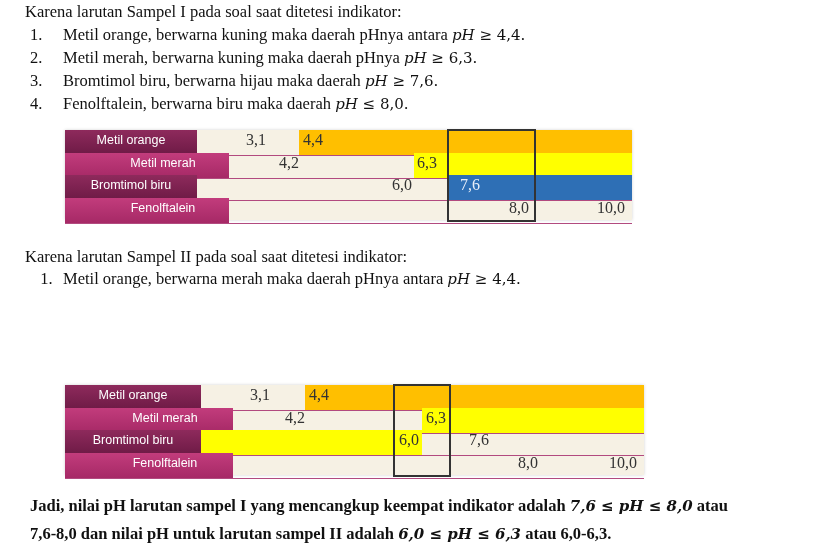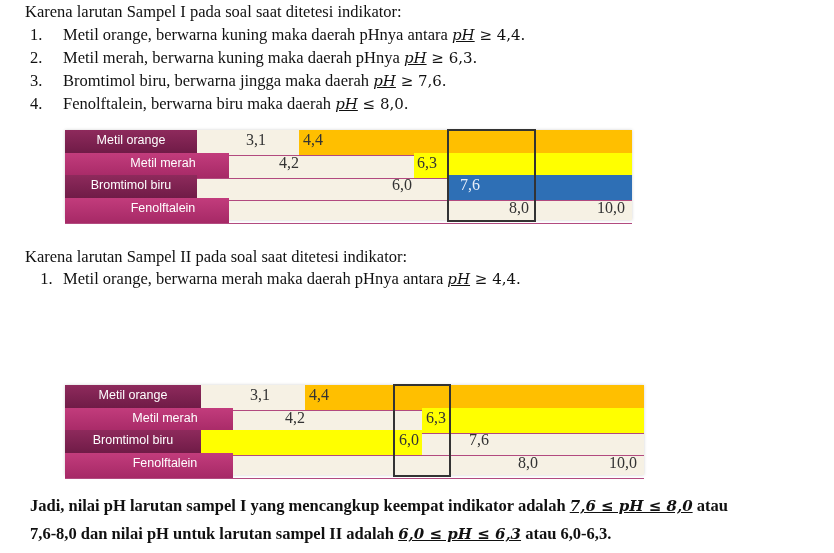--- a/index.html
+++ b/index.html
@@ -2,21 +2,21 @@
 <html><head>
 <meta charset="utf-8">
 <style>
   html, body { margin:0; padding:0; background:#ffffff; }
   body { width:834px; height:553px; position:relative; overflow:hidden;
          font-family:"Liberation Serif", serif; color:#111; }
   .para { position:absolute; left:25px; font-size:16.5px; line-height:23px; white-space:nowrap; }
   .list { position:absolute; left:30px; margin:0; padding:0; list-style:none; font-size:16.5px; }
   .list li { height:23px; line-height:23px; white-space:nowrap; }
   .list .num { display:inline-block; width:33px; }
-  .math { font-family:"DejaVu Serif", serif; font-style:italic; font-size:15px;text-decoration:underline; }
+  .math { font-family:"DejaVu Serif", serif; font-style:italic; font-size:15px; }
   .mathn { font-family:"DejaVu Serif", serif; font-size:15px; }
 
   .tbl { position:absolute; background:#f6f1e4; box-shadow:0 0 3px rgba(0,0,0,0.18); }
   .row { position:absolute; left:0; right:0; height:26px; border-bottom:1.5px solid #b24a7f; box-sizing:border-box; }
   .row:last-child { border-bottom:none; }
   .lbl { position:absolute; left:0; top:0; bottom:0; color:#fff; font-family:"Liberation Sans", sans-serif;
          font-size:12.5px; text-align:center; line-height:21px; }
   .lbl.dark { background:linear-gradient(#8e2a5c,#6d1a45); }
   .lbl.light { background:linear-gradient(#c23c7c,#a62966);padding-left:32px; }
   .seg { position:absolute; top:0; bottom:0; }
@@ -25,21 +25,21 @@
 
   .concl { position:absolute; left:30px; top:492px; font-size:16.5px; font-weight:bold; line-height:27px; white-space:nowrap; }
 </style>
 </head>
 <body>
 
 <div class="para" style="top:0px;">Karena larutan Sampel I pada soal saat ditetesi indikator:</div>
 <ul class="list" style="top:23px;">
   <li><span class="num">1.</span><span>Metil orange, berwarna kuning maka daerah pHnya antara </span><span class="math">pH</span><span class="mathn"> ≥ 4,4.</span></li>
   <li><span class="num">2.</span><span>Metil merah, berwarna kuning maka daerah pHnya </span><span class="math">pH</span><span class="mathn"> ≥ 6,3.</span></li>
-  <li><span class="num">3.</span><span>Bromtimol biru, berwarna jingga maka daerah </span><span class="math">pH</span><span class="mathn"> ≥ 7,6.</span></li>
+  <li><span class="num">3.</span><span>Bromtimol biru, berwarna hijau maka daerah </span><span class="math">pH</span><span class="mathn"> ≥ 7,6.</span></li>
   <li><span class="num">4.</span><span>Fenolftalein, berwarna biru maka daerah </span><span class="math">pH</span><span class="mathn"> ≤ 8,0.</span></li>
 </ul>
 
 <div class="tbl" style="left:65px; top:130px; width:567px; height:90px;">
   <div class="row" style="top:0;">
     <div class="seg" style="left:234px; right:0; background:#ffbf00;"></div>
     <div class="lbl dark" style="width:132px;">Metil orange</div>
     <span class="tick" style="left:181px;">3,1</span>
     <span class="tick" style="left:238px;">4,4</span>
   </div>

